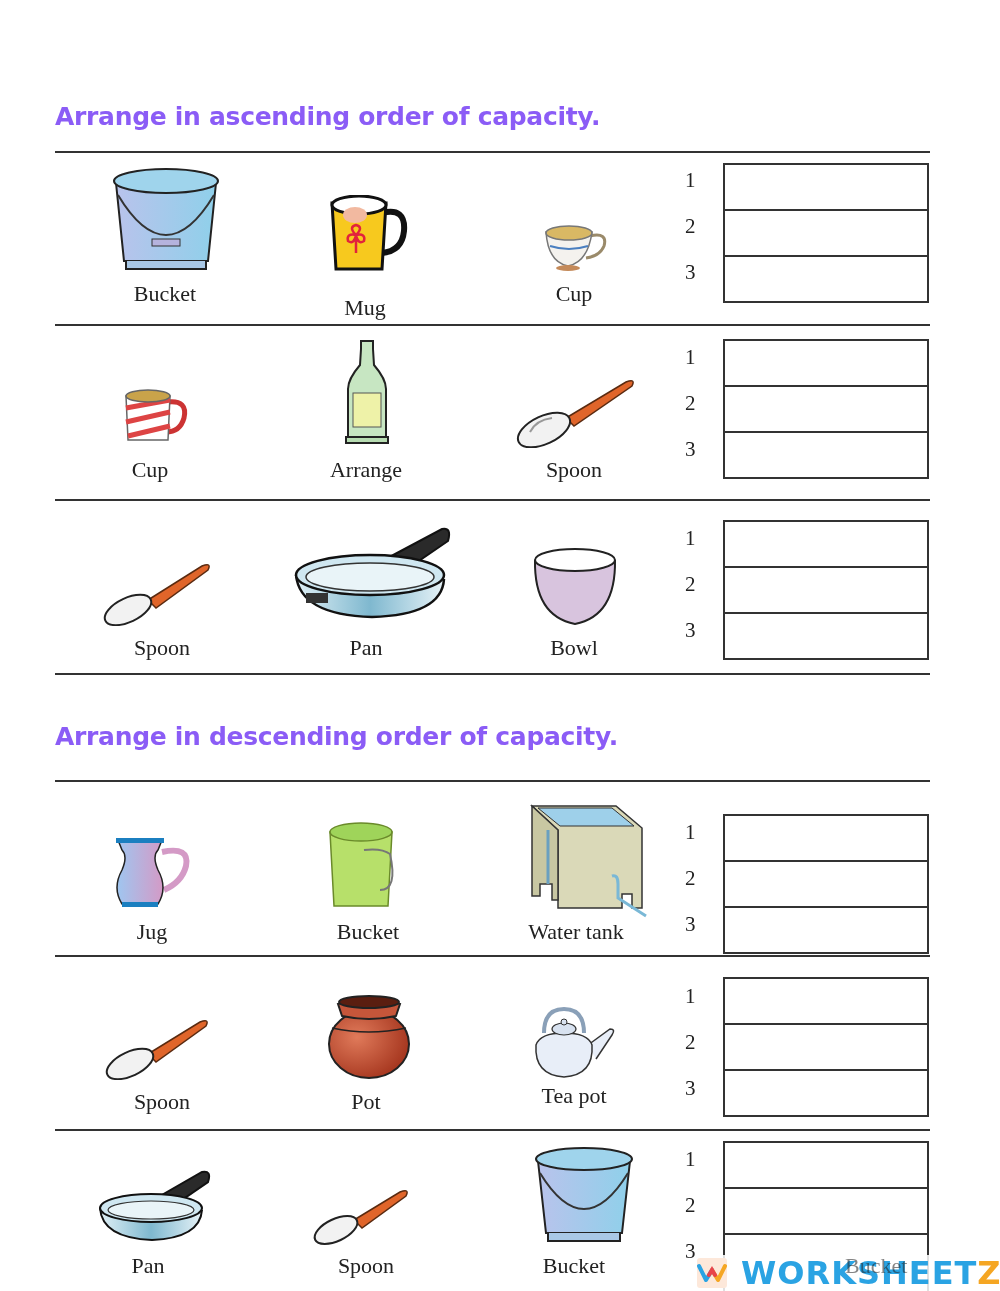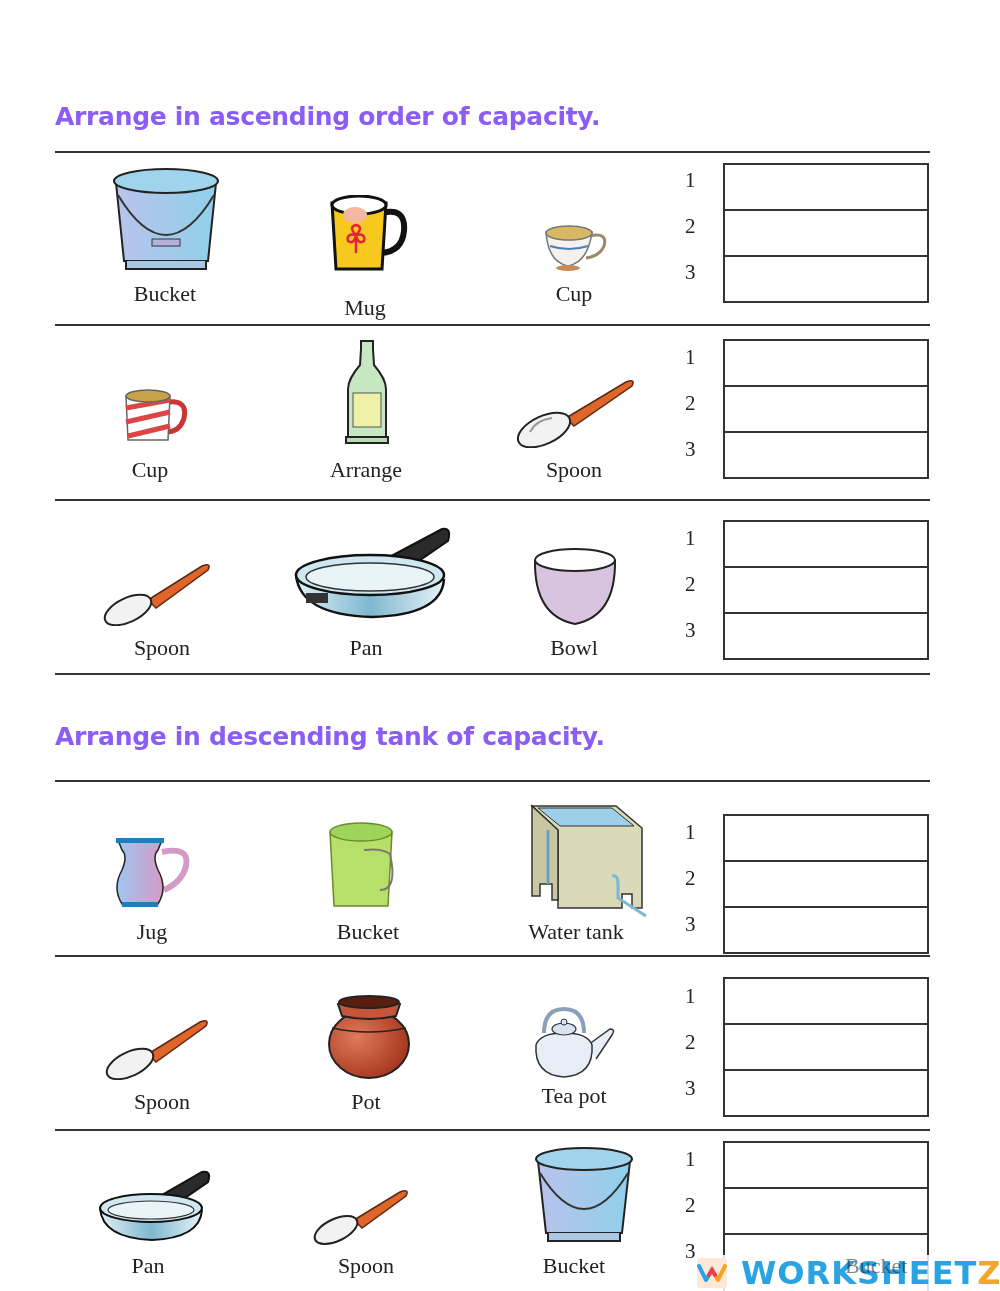--- a/index.html
+++ b/index.html
@@ -131,21 +131,21 @@
 <div class="num" style="left:685px;top:526px">1</div>
 <div class="num" style="left:685px;top:572px">2</div>
 <div class="num" style="left:685px;top:618px">3</div>
 <div class="boxes" style="top:520px">
   <div class="cell"></div>
   <div class="cell"></div>
   <div class="cell"></div>
 </div>
 <div class="hline" style="top:673px"></div>
 
-<div class="heading" style="top:722px">Arrange in descending tank of capacity.</div>
+<div class="heading" style="top:722px">Arrange in descending order of capacity.</div>
 <div class="hline" style="top:780px"></div>
 
 <svg class="icon" style="left:112px;top:838px" width="80" height="76" viewBox="0 0 80 76">
   <path d="M50 14 Q78 8 74 28 Q70 44 52 52" fill="none" stroke="#d49ac6" stroke-width="6"></path>
   <path d="M6 2 L50 2 L46 12 Q40 18 46 32 Q56 50 46 66 L10 66 Q0 50 10 32 Q16 18 10 12 Z" fill="url(#gJug)" stroke="#222" stroke-width="1.5"></path>
   <rect x="4" y="0" width="48" height="5" fill="#1b7fc0"></rect>
   <rect x="10" y="64" width="36" height="5" fill="#1b7fc0"></rect>
 </svg>
 <svg class="icon" style="left:326px;top:820px" width="80" height="92" viewBox="0 0 80 92">
   <path d="M4 12 L8 86 L62 86 L66 12 Z" fill="#b7e06a" stroke="#6a8a2a" stroke-width="1.5"></path>

